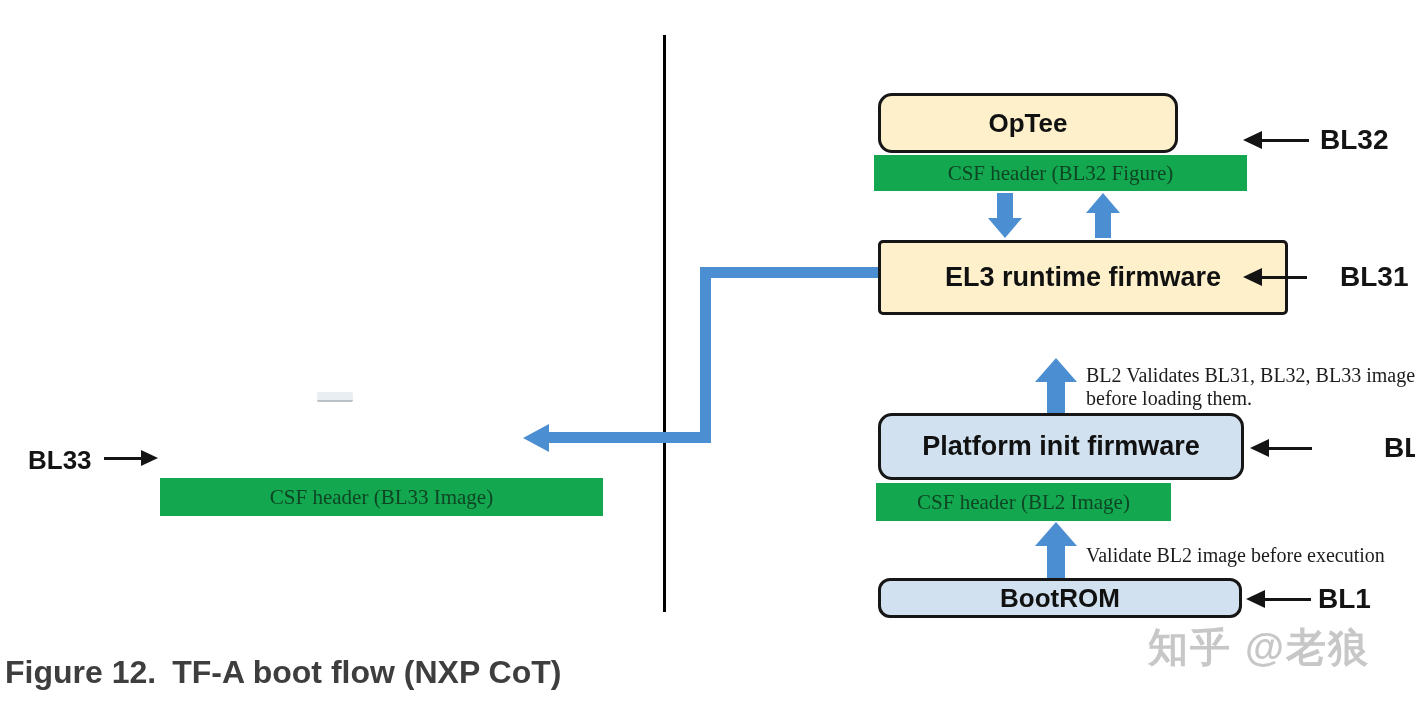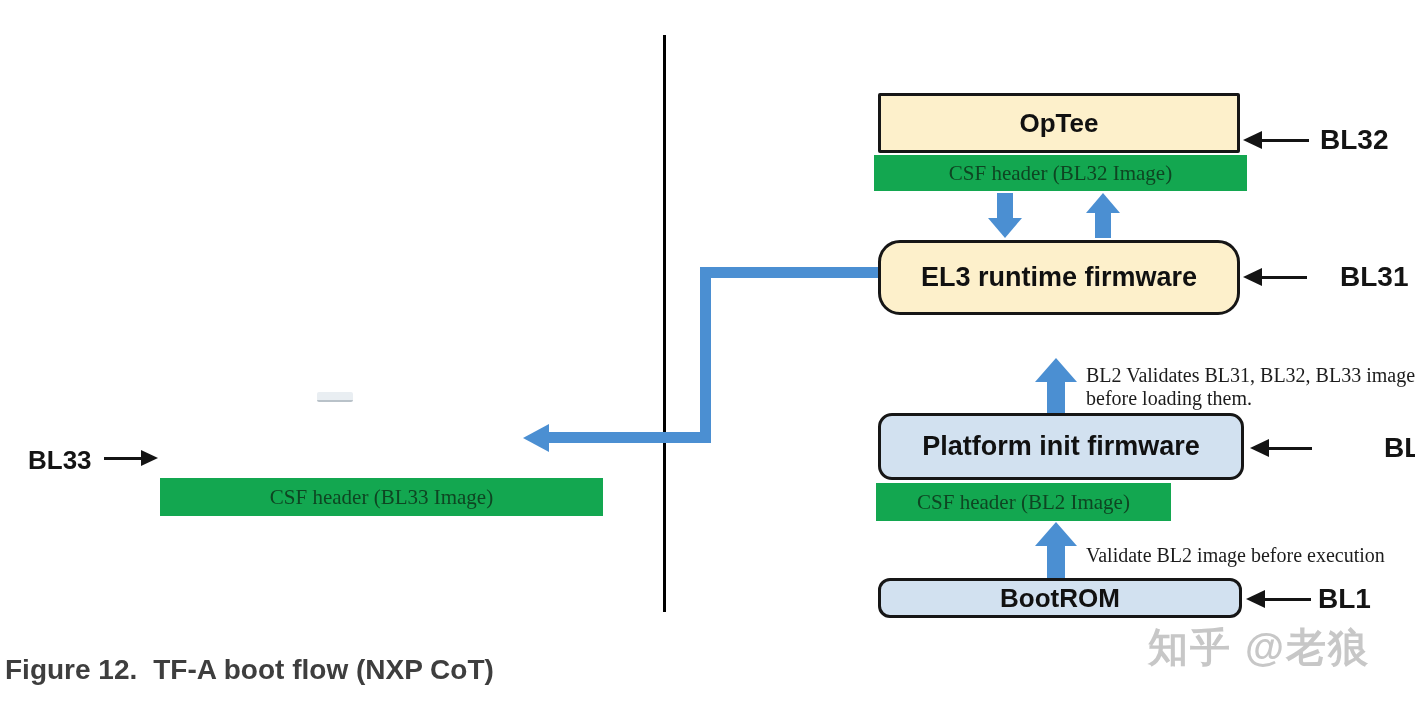--- a/index.html
+++ b/index.html
@@ -65,21 +65,21 @@
     line-height:23px;
     white-space:nowrap;
   }
   
   .divider{position:absolute;background:#000000;}
   
   .caption{
     position:absolute;
     left:5px;
     top:654px;
-    font-size:28px;
+    font-size:32px;
     font-weight:bold;
     color:#3e3e3e;
     white-space:nowrap;
   }
   .caption .title-gap{margin-left:16px;}
   
   .watermark{
     position:absolute;
     left:1148px;
     top:620px;
@@ -98,37 +98,37 @@
     border-radius:2px;
   }
 </style>
 </head>
 <body>
 
 <div id="stage">
 
   <div class="divider" style="left:663px;top:35px;width:3px;height:577px;"></div>
 
-  <div class="box cream" style="left:878px;top:93px;width:362px;height:60px;border-radius:2px;font-size:26px;">
+  <div class="box cream" style="left:878px;top:93px;width:300px;height:60px;border-radius:14px;font-size:26px;">
     <span>OpTee</span>
   </div>
   <div class="csf-bar" style="left:874px;top:155px;width:373px;height:36px;">
-    <span>CSF header (BL32 Image)</span>
+    <span>CSF header (BL32 Figure)</span>
   </div>
 
   <div>
     <div class="bfill" style="left:997px;top:193px;width:16px;height:27px;"></div>
     <div class="tri head-down-blue" style="left:988px;top:218px;"></div>
   </div>
   <div>
     <div class="tri head-up-blue" style="left:1086px;top:193px;"></div>
     <div class="bfill" style="left:1095px;top:211px;width:16px;height:27px;"></div>
   </div>
 
-  <div class="box cream" style="left:878px;top:240px;width:362px;height:75px;border-radius:22px;font-size:27px;">
+  <div class="box cream" style="left:878px;top:240px;width:410px;height:75px;border-radius:5px;font-size:27px;">
     <span>EL3 runtime firmware</span>
   </div>
 
   <div>
     <div class="tri head-up-blue-big" style="left:1035px;top:358px;"></div>
     <div class="bfill" style="left:1047px;top:380px;width:18px;height:35px;"></div>
   </div>
   <div class="annotation" style="left:1086px;top:364px;">
     <div>BL2 Validates BL31, BL32, BL33 images</div>
     <div>before loading them.</div>

